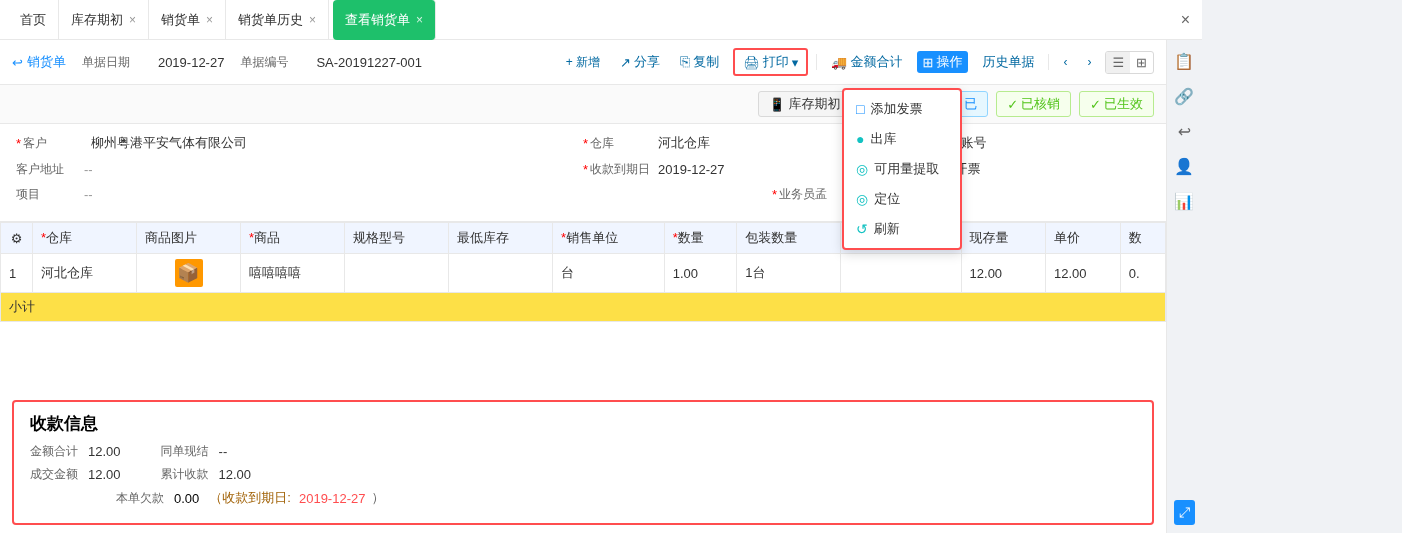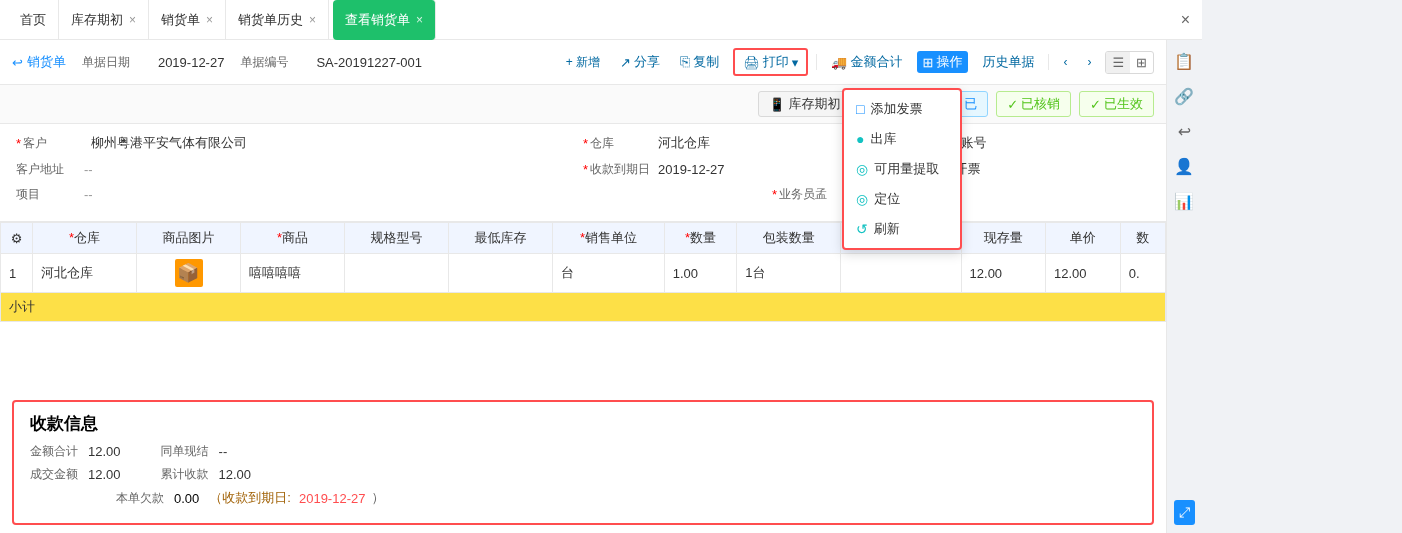--- a/index.html
+++ b/index.html
@@ -68,21 +68,21 @@
     .field-required { color: red; margin-right: 2px; }
     .field-value { color: #333; font-size: 13px; }
     .field-dash { color: #999; }
     .add-note-btn { color: #ff7a00; cursor: pointer; display: flex; align-items: center; gap: 2px; }
 
     
     .table-wrap { flex: 1; overflow: auto; }
     table { width: 100%; border-collapse: collapse; font-size: 12px; }
     thead tr { background: #f0f5ff; }
     th {
-      padding: 6px 8px; text-align: center; border: 1px solid #e8e8e8;
+      padding: 6px 8px; text-align: left; border: 1px solid #e8e8e8;
       color: #333; font-weight: normal; white-space: nowrap;
     }
     th .required { color: red; }
     td { padding: 5px 8px; border: 1px solid #e8e8e8; color: #333; }
     tr.subtotal-row { background: #fde047; margin-top: 8px; }
     .gear-col { width: 32px; text-align: center; }
 
     
     .payment-section {
       border: 2px solid #ff4d4f; border-radius: 4px; margin: 8px 12px;

